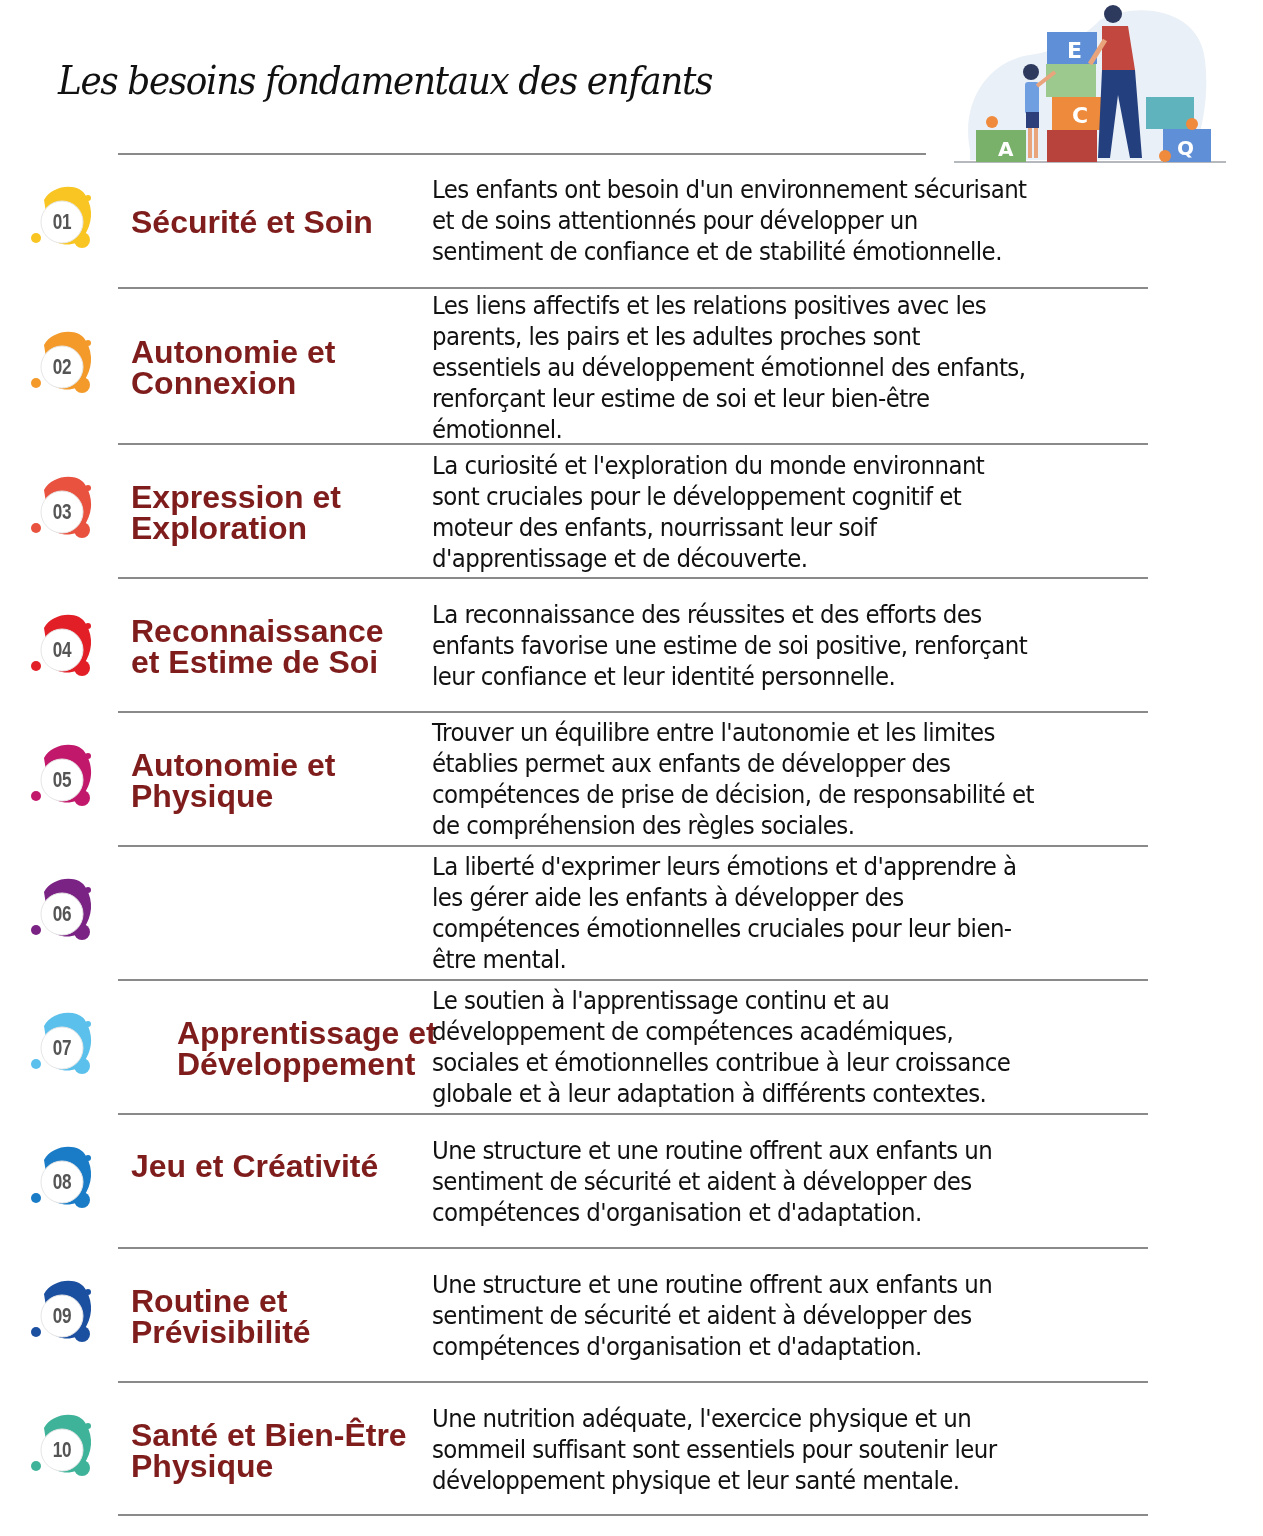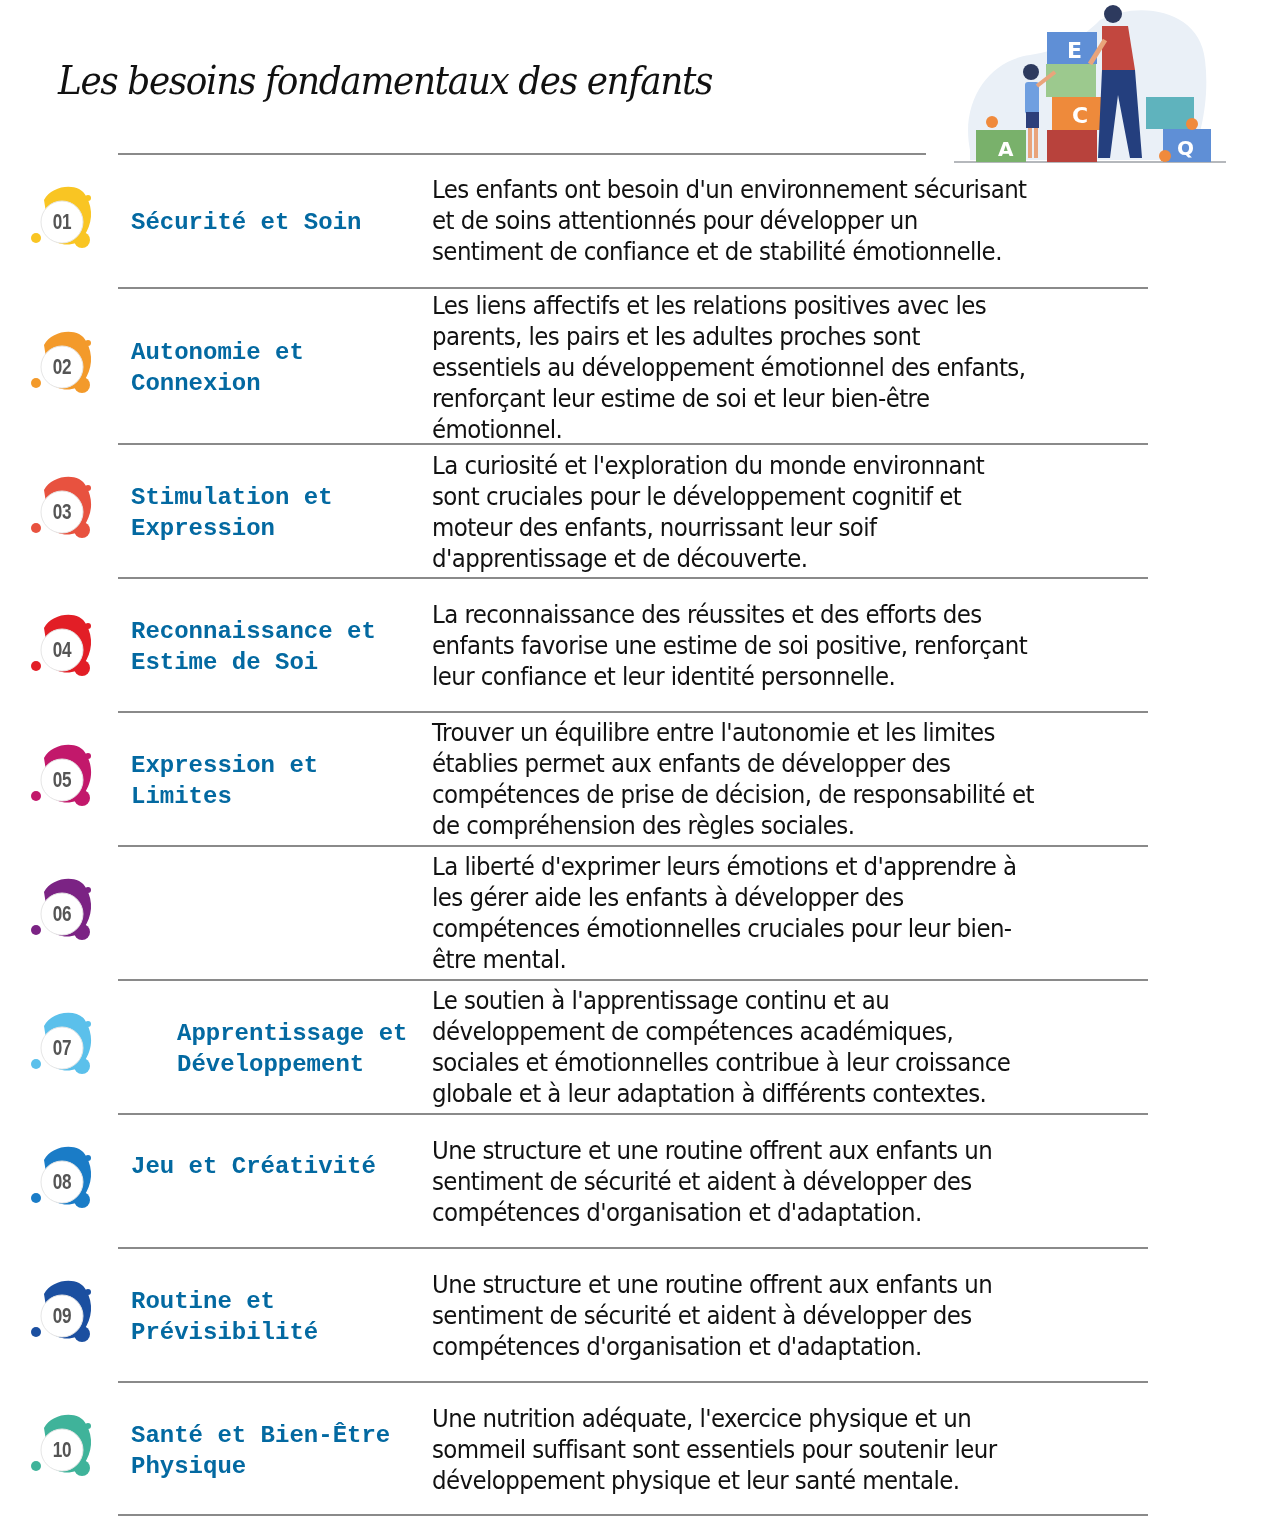--- a/index.html
+++ b/index.html
@@ -18,21 +18,21 @@
   .badge { position: absolute; left: 22px; width: 84px; height: 84px; }
   .badge svg { width: 84px; height: 84px; display: block; }
   .badge .num {
     position: absolute; left: 20px; top: 22px; width: 40px; height: 40px;
     display: flex; align-items: center; justify-content: center;
     font-family: "Liberation Sans", sans-serif; font-weight: bold; font-size: 22px;
     color: #555; transform: scaleX(0.78); letter-spacing: -0.5px;
   }
   .label {
     position: absolute; left: 131px; width: 280px;
-    font-family: Liberation Mono, monospace; font-weight: bold; font-size: 24px; line-height: 31px; color: #0369a1;
+    font-family: Liberation Sans, sans-serif; font-weight: bold; font-size: 32px; line-height: 31px; color: #7f1d1d;
   }
   .desc {
     position: absolute; left: 432px; width: 720px;
     font-family: "DejaVu Sans", sans-serif; font-size: 24px; line-height: 31px; color: #111;
     letter-spacing: -0.6px; transform: scaleX(0.955); transform-origin: left top; white-space: pre-line;
   }
 </style>
 </head>
 <body>
 
@@ -117,21 +117,21 @@
     <div class="badge" style="top: 25px;">
       <svg viewBox="0 0 84 84">
         <path class="blob1" d="M22 20 C30 4 58 2 64 16 C72 30 70 44 62 56 C54 68 36 66 28 58 Z" fill="#E8523F"></path>
         <circle class="blob2" cx="60" cy="60" r="8" fill="#E8523F"></circle>
         <circle class="blob3" cx="14" cy="58" r="5" fill="#E8523F"></circle>
         <circle class="blob4" cx="66" cy="18" r="3" fill="#E8523F"></circle>
         <circle cx="40" cy="42" r="21" fill="#ffffff" stroke="#e6e6e6" stroke-width="1"></circle>
       </svg>
       <span class="num">03</span>
     </div>
-    <div class="label" style="top: 37px;">Stimulation et Expression</div>
+    <div class="label" style="top: 37px;">Expression et Exploration</div>
     <div class="desc" style="top: 6px;">La curiosité et l'exploration du monde environnant
 sont cruciales pour le développement cognitif et
 moteur des enfants, nourrissant leur soif
 d'apprentissage et de découverte.</div>
     <div class="rule"></div>
   </div>
     <div class="row" style="height: 134px;">
     <div class="badge" style="top: 29px;">
       <svg viewBox="0 0 84 84">
         <path class="blob1" d="M22 20 C30 4 58 2 64 16 C72 30 70 44 62 56 C54 68 36 66 28 58 Z" fill="#E21E26"></path>
@@ -152,21 +152,21 @@
     <div class="badge" style="top: 25px;">
       <svg viewBox="0 0 84 84">
         <path class="blob1" d="M22 20 C30 4 58 2 64 16 C72 30 70 44 62 56 C54 68 36 66 28 58 Z" fill="#C2186B"></path>
         <circle class="blob2" cx="60" cy="60" r="8" fill="#C2186B"></circle>
         <circle class="blob3" cx="14" cy="58" r="5" fill="#C2186B"></circle>
         <circle class="blob4" cx="66" cy="18" r="3" fill="#C2186B"></circle>
         <circle cx="40" cy="42" r="21" fill="#ffffff" stroke="#e6e6e6" stroke-width="1"></circle>
       </svg>
       <span class="num">05</span>
     </div>
-    <div class="label" style="top: 37px;">Expression et Limites</div>
+    <div class="label" style="top: 37px;">Autonomie et Physique</div>
     <div class="desc" style="top: 5px;">Trouver un équilibre entre l'autonomie et les limites
 établies permet aux enfants de développer des
 compétences de prise de décision, de responsabilité et
 de compréhension des règles sociales.</div>
     <div class="rule"></div>
   </div>
     <div class="row" style="height: 134px;">
     <div class="badge" style="top: 25px;">
       <svg viewBox="0 0 84 84">
         <path class="blob1" d="M22 20 C30 4 58 2 64 16 C72 30 70 44 62 56 C54 68 36 66 28 58 Z" fill="#7B2384"></path>

